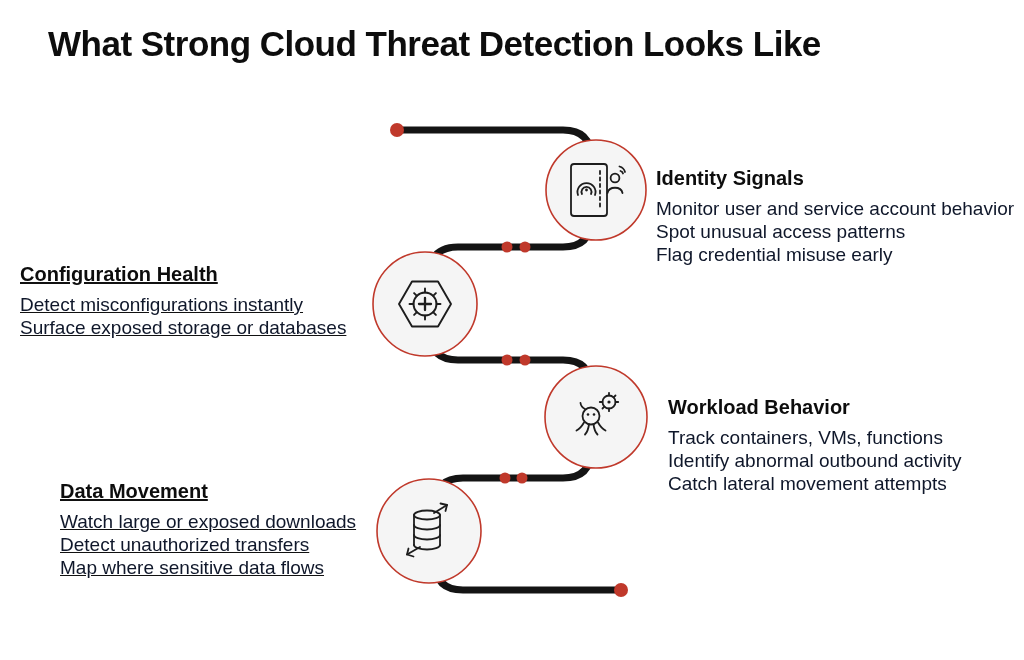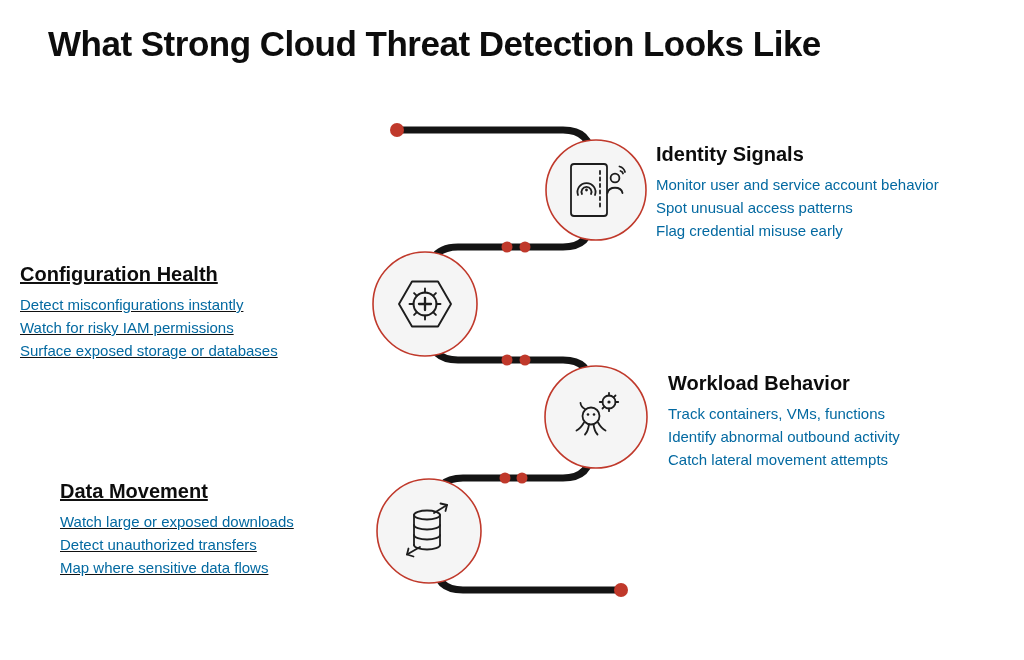--- a/index.html
+++ b/index.html
@@ -24,26 +24,26 @@
   }
   .flow-svg{position:absolute;left:0;top:0;}
   .section{position:absolute;}
   .section h2{
     margin:0 0 7px 0;
     font-size:20px;
     font-weight:700;
     color:#0d0d0d;
   }
   .section .line{
-    font-size:15px;
+    font-size:19px;
     line-height:23px;
-    color:#0369a1;
+    color:#0f172a;
     white-space:nowrap;
   }
-  .section--right{text-align:left;}
+  .section--right{text-align:left;margin-top:24px;}
   .section--left{text-align:left;text-decoration:underline;}
   .s1{left:656px;top:143px;width:352px;}
   .s2{left:20px;top:263px;width:302px;}
   .s3{left:668px;top:372px;width:352px;}
   .s4{left:60px;top:480px;width:302px;}
 </style>
 </head>
 <body>
 
 <div class="canvas">
@@ -138,21 +138,20 @@
   <div class="section section--right s1">
     <h2>Identity Signals</h2>
     <div class="line">Monitor user and service account behavior</div>
     <div class="line">Spot unusual access patterns</div>
     <div class="line">Flag credential misuse early</div>
   </div>
 
   <div class="section section--left s2">
     <h2>Configuration Health</h2>
     <div class="line">Detect misconfigurations instantly</div>
-    <div class="line">Watch for risky IAM permissions</div>
     <div class="line">Surface exposed storage or databases</div>
   </div>
 
   <div class="section section--right s3">
     <h2>Workload Behavior</h2>
     <div class="line">Track containers, VMs, functions</div>
     <div class="line">Identify abnormal outbound activity</div>
     <div class="line">Catch lateral movement attempts</div>
   </div>
 

